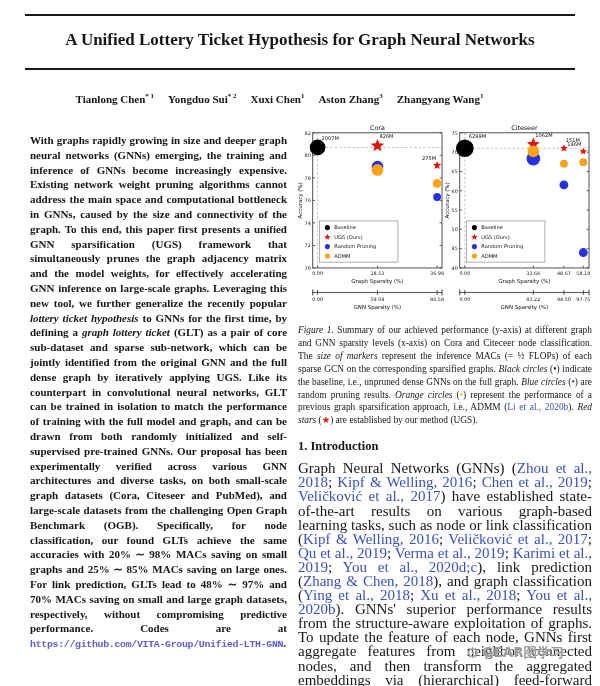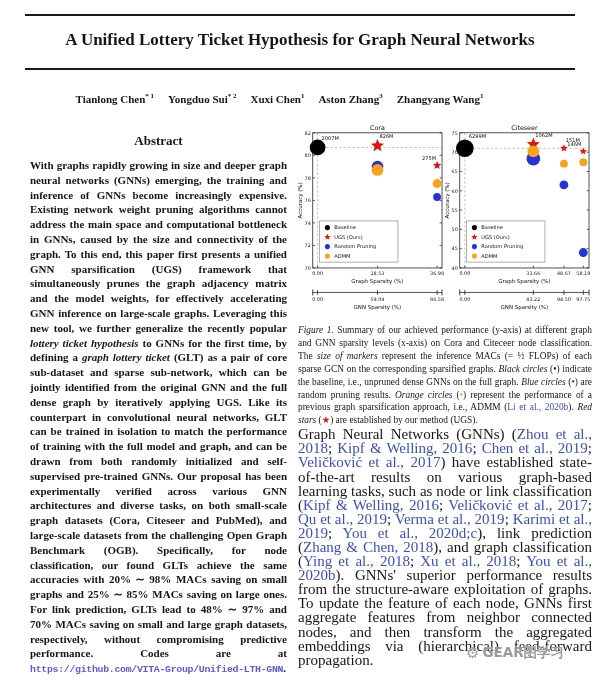--- a/index.html
+++ b/index.html
@@ -40,21 +40,20 @@
 </head>
 <body>
 
 <div class="page" style="--link: #3a50bb; --url: #5b5bd6; --c-blue: #2632dd; --c-orange: #f9a21a; --c-red: #e3120b;">
   <div class="rule rule-top"></div>
   <h1 class="title">A Unified Lottery Ticket Hypothesis for Graph Neural Networks</h1>
   <div class="rule rule-mid"></div>
   <div class="authors"><span class="author">Tianlong Chen<sup>* 1</sup></span><span class="author">Yongduo Sui<sup>* 2</sup></span><span class="author">Xuxi Chen<sup>1</sup></span><span class="author">Aston Zhang<sup>3</sup></span><span class="author">Zhangyang Wang<sup>1</sup></span></div>
 
   <div class="col-left">
-    <div class="abstract-heading">Abstract</div>
     <p class="abstract-body"><span>With graphs rapidly growing in size and deeper graph neural networks (GNNs) emerging, the training and inference of GNNs become increasingly expensive. Existing network weight pruning algorithms cannot address the main space and computational bottleneck in GNNs, caused by the size and connectivity of the graph. To this end, this paper first presents a unified GNN sparsification (UGS) framework that simultaneously prunes the graph adjacency matrix and the model weights, for effectively accelerating GNN inference on large-scale graphs. Leveraging this new tool, we further generalize the recently popular </span><span class="seg-italic">lottery ticket hypothesis</span><span> to GNNs for the first time, by defining a </span><span class="seg-italic">graph lottery ticket</span><span> (GLT) as a pair of core sub-dataset and sparse sub-network, which can be jointly identified from the original GNN and the full dense graph by iteratively applying UGS. Like its counterpart in convolutional neural networks, GLT can be trained in isolation to match the performance of training with the full model and graph, and can be drawn from both randomly initialized and self-supervised pre-trained GNNs. Our proposal has been experimentally verified across various GNN architectures and diverse tasks, on both small-scale graph datasets (Cora, Citeseer and PubMed), and large-scale datasets from the challenging Open Graph Benchmark (OGB). Specifically, for node classification, our found GLTs achieve the same accuracies with 20% ∼ 98% MACs saving on small graphs and 25% ∼ 85% MACs saving on large ones. For link prediction, GLTs lead to 48% ∼ 97% and 70% MACs saving on small and large graph datasets, respectively, without compromising predictive performance. Codes are at </span><span class="seg-mono">https://github.com/VITA-Group/Unified-LTH-GNN</span><span>.</span></p>
   </div>
 
   <div class="col-right">
     <div class="figure">
       <svg class="chart" viewBox="0 0 150 194">
           <text x="81" y="6" font-size="6.5" text-anchor="middle" fill="#111" font-family="DejaVu Sans, sans-serif">Cora</text>
           <line x1="15" x2="147" y1="23.949999999999967" y2="23.949999999999967" stroke="#999" stroke-width="0.6" stroke-dasharray="2.5,2"></line>
           <line x1="19.95" x2="19.95" y1="9" y2="147" stroke="#999" stroke-width="0.6" stroke-dasharray="2.5,2"></line>
           <rect x="15" y="9" width="132" height="138" fill="none" stroke="#222" stroke-width="0.8"></rect>
@@ -187,20 +186,21 @@
           <line x1="90.16724409448818" x2="90.16724409448818" y1="169.5" y2="174.5" stroke="#222" stroke-width="0.8"></line>
           <text x="90.16724409448818" y="181" font-size="5" text-anchor="middle" fill="#111" font-family="DejaVu Sans, sans-serif">83.22</text>
           <line x1="121.36913385826772" x2="121.36913385826772" y1="169.5" y2="174.5" stroke="#222" stroke-width="0.8"></line>
           <text x="121.36913385826772" y="181" font-size="5" text-anchor="middle" fill="#111" font-family="DejaVu Sans, sans-serif">94.50</text>
           <line x1="141.1587401574803" x2="141.1587401574803" y1="169.5" y2="174.5" stroke="#222" stroke-width="0.8"></line>
           <text x="141.1587401574803" y="181" font-size="5" text-anchor="middle" fill="#111" font-family="DejaVu Sans, sans-serif">97.75</text>
           <text x="81" y="189" font-size="5.6" text-anchor="middle" fill="#111" font-family="DejaVu Sans, sans-serif">GNN Sparsity (%)</text>
         </svg>
     </div>
     <p class="caption"><span class="seg-italic">Figure 1</span><span>. Summary of our achieved performance (y-axis) at different graph and GNN sparsity levels (x-axis) on Cora and Citeceer node classification. The </span><span class="seg-italic">size of markers</span><span> represent the inference MACs (= ½ FLOPs) of each sparse GCN on the corresponding sparsified graphs. </span><span class="seg-italic">Black circles</span><span> (</span><span class="seg-dot seg-dot-black">•</span><span>) indicate the baseline, i.e., unpruned dense GNNs on the full graph. </span><span class="seg-italic">Blue circles</span><span> (</span><span class="seg-dot seg-dot-blue">•</span><span>) are random pruning results. </span><span class="seg-italic">Orange circles</span><span> (</span><span class="seg-dot seg-dot-orange">•</span><span>) represent the performance of a previous graph sparsification approach, i.e., ADMM (</span><span class="seg-link">Li et al., 2020b</span><span>). </span><span class="seg-italic">Red stars</span><span> (</span><span class="seg-star-red">★</span><span>) are established by our method (UGS).</span></p>
+    <h2 class="section-heading">1. Introduction</h2>
     <p class="body-text"><span>Graph Neural Networks (GNNs) (</span><span class="seg-link">Zhou et al., 2018</span><span>; </span><span class="seg-link">Kipf &amp; Welling, 2016</span><span>; </span><span class="seg-link">Chen et al., 2019</span><span>; </span><span class="seg-link">Veličković et al., 2017</span><span>) have established state-of-the-art results on various graph-based learning tasks, such as node or link classification (</span><span class="seg-link">Kipf &amp; Welling, 2016</span><span>; </span><span class="seg-link">Veličković et al., 2017</span><span>; </span><span class="seg-link">Qu et al., 2019</span><span>; </span><span class="seg-link">Verma et al., 2019</span><span>; </span><span class="seg-link">Karimi et al., 2019</span><span>; </span><span class="seg-link">You et al., 2020d;c</span><span>), link prediction (</span><span class="seg-link">Zhang &amp; Chen, 2018</span><span>), and graph classification (</span><span class="seg-link">Ying et al., 2018</span><span>; </span><span class="seg-link">Xu et al., 2018</span><span>; </span><span class="seg-link">You et al., 2020b</span><span>). GNNs' superior performance results from the structure-aware exploitation of graphs. To update the feature of each node, GNNs first aggregate features from neighbor connected nodes, and then transform the aggregated embeddings via (hierarchical) feed-forward propagation.</span></p>
   </div>
 
   <div class="watermark">
     <span class="wm-icon">⚙</span>
     <span class="wm-text">GEAR图学习</span>
   </div>
 </div>
 
 </body></html>

